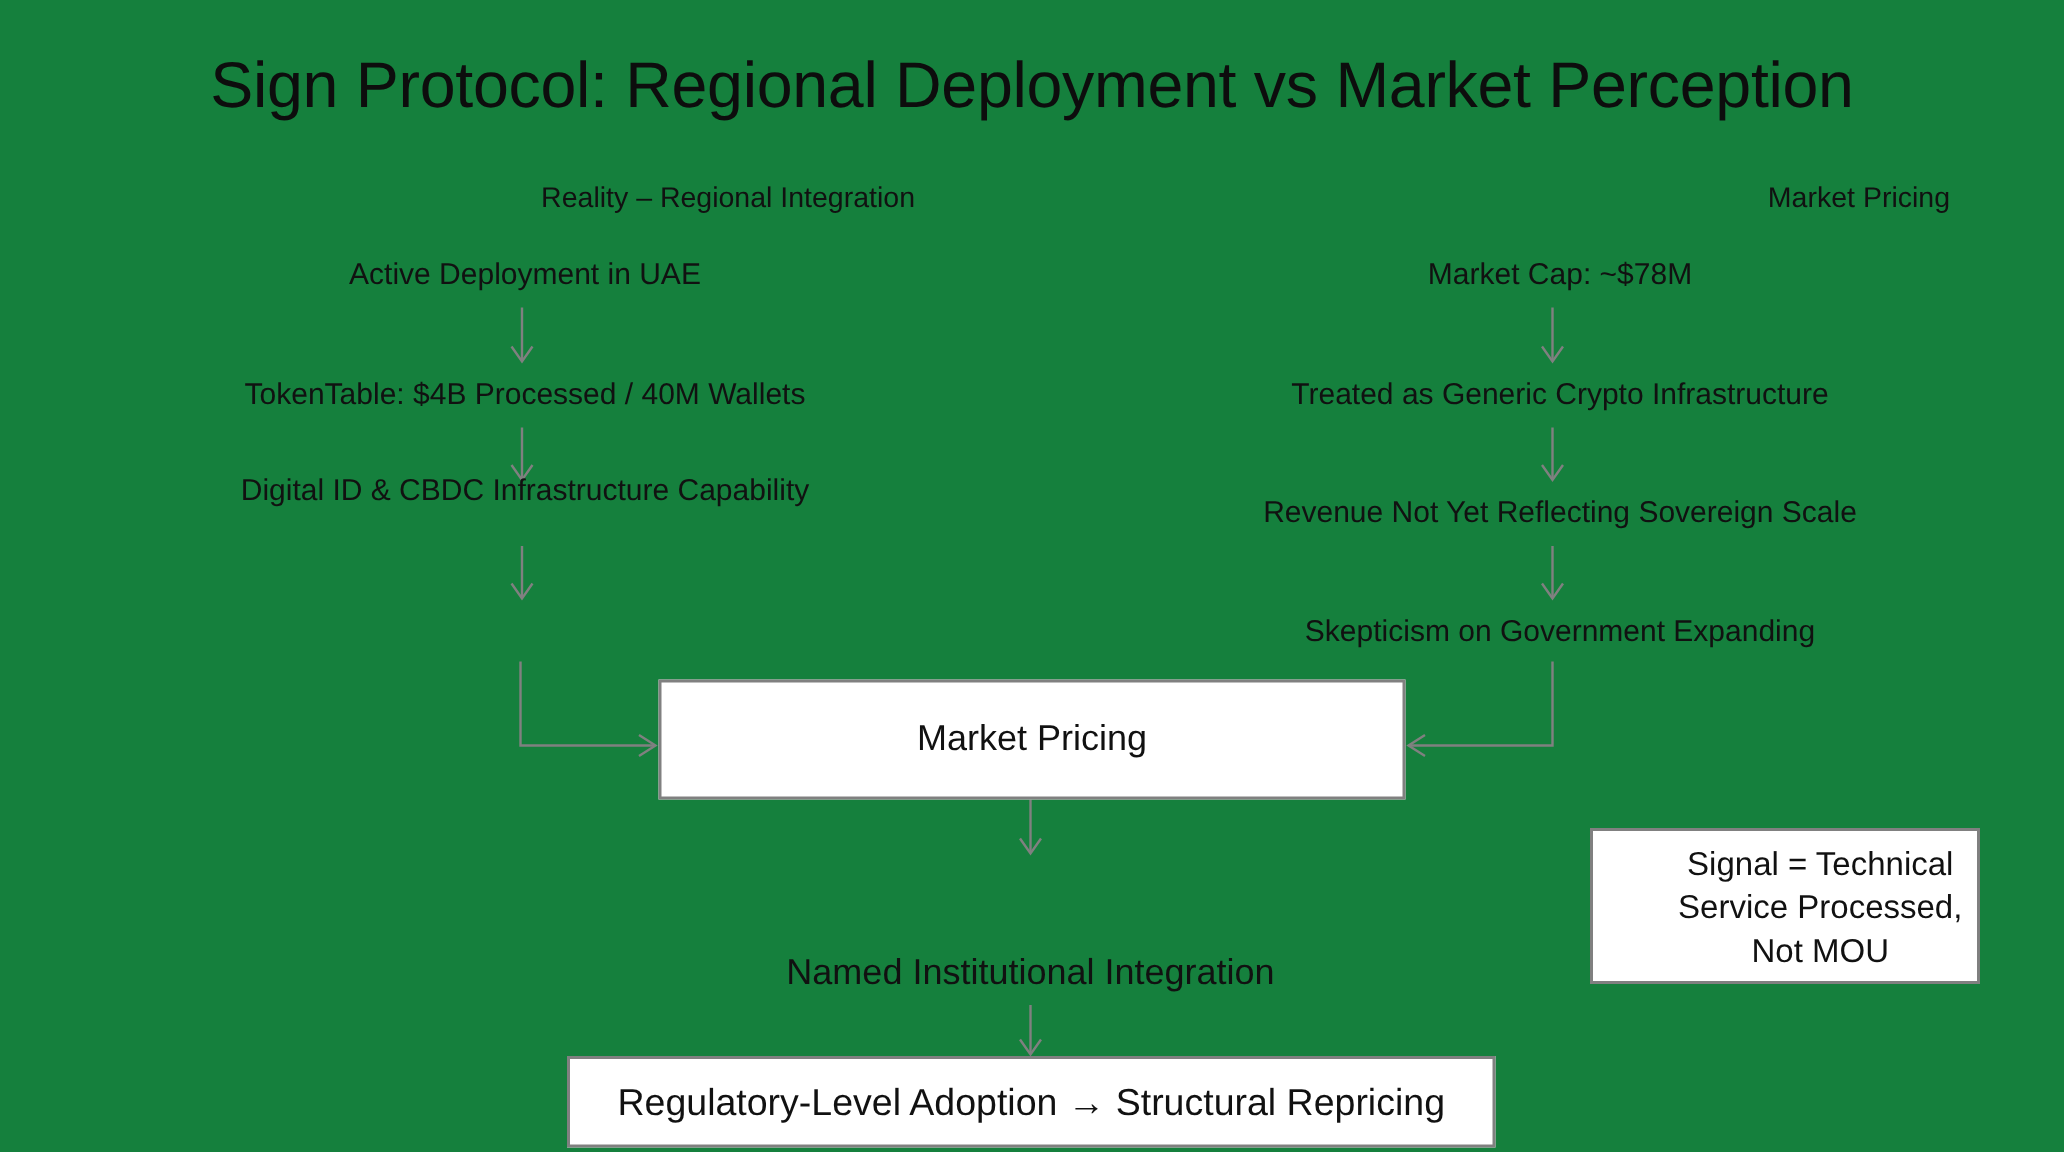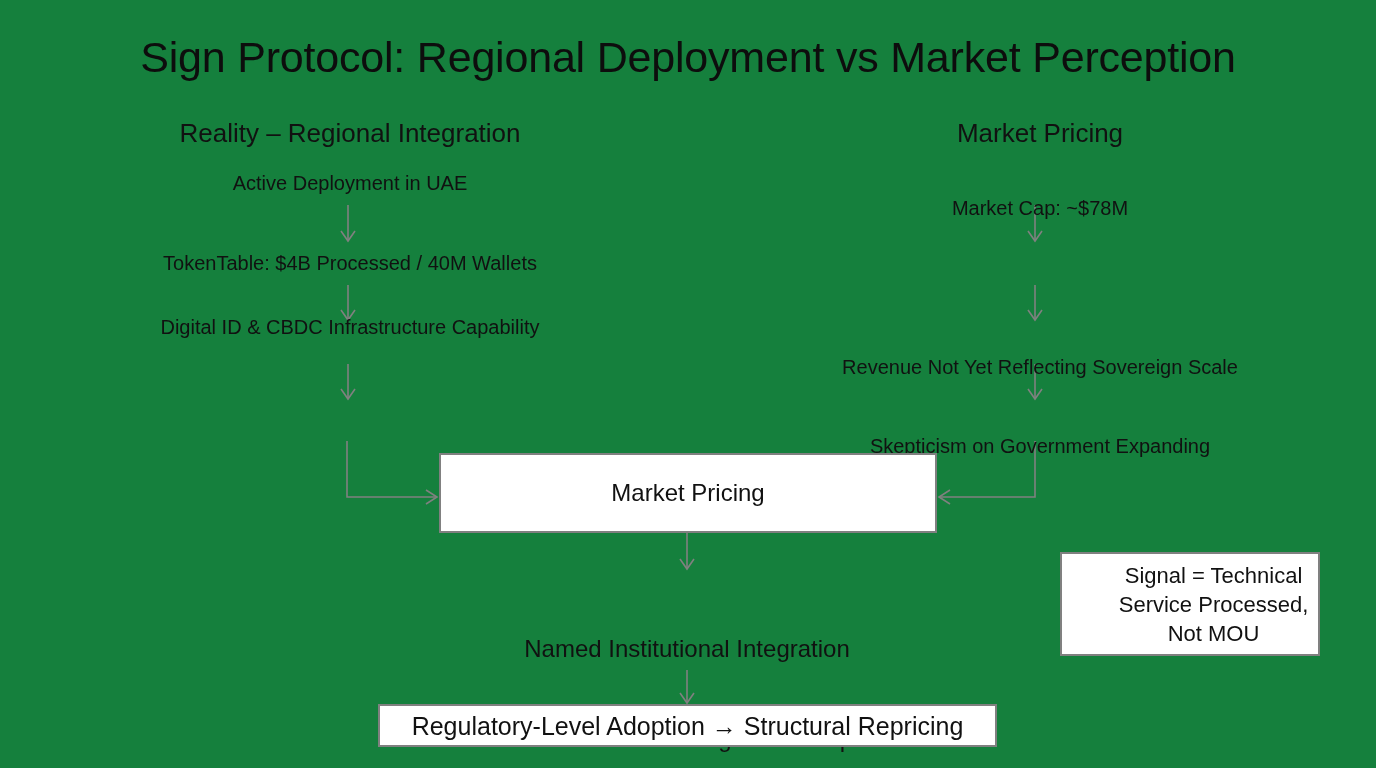--- a/index.html
+++ b/index.html
@@ -51,36 +51,36 @@
     top: 30px;
     width: 1376px;
     text-align: center;
     font-size: 43px;
     line-height: 54px;
     font-stretch: condensed;
     letter-spacing: -0.2px;
     color: #0d0d0d;
   }
   .col-head {
-    font-size: 26px;
+    font-size: 19px;
     line-height: 34px;
-    text-align: center;
+    text-align: right;
     color: #111111;
   }
   .node {
     font-size: 20px;
     line-height: 29px;
     text-align: center;
     color: #111111;
   }
   #col-left-head  { left: 90px;  top: 116px; width: 520px; }
   #col-right-head { left: 780px; top: 116px; width: 520px; }
 
   .left-node  { left: 90px;  width: 520px; }
-  .right-node { left: 780px; width: 520px; margin-top: 25px; }
+  .right-node { left: 780px; width: 520px; }
 
   #l0 { top: 169px; }
   #l1 { top: 249px; }
   #l2 { top: 313px; }
   #l3 { top: 407px; }
   #r0 { top: 169px; }
   #r1 { top: 249px; }
   #r2 { top: 328px; }
   #r3 { top: 407px; }
 
@@ -101,21 +101,21 @@
     top: 453px;
     width: 498px;
     height: 80px;
     font-size: 24px;
     line-height: 30px;
   }
   #outcome-box {
     left: 378px;
     top: 704px;
     width: 619px;
-    height: 43px;
+    height: 61px;
     font-size: 25px;
     line-height: 30px;
   }
   #signal-box {
     left: 1060px;
     top: 552px;
     width: 260px;
     height: 104px;
     font-size: 22px;
     line-height: 29px;
@@ -189,20 +189,21 @@
   <div class="abs" id="title">Sign Protocol: Regional Deployment vs Market Perception</div>
 
   <div class="abs col-head" id="col-left-head">Reality – Regional Integration</div>
   <div class="abs col-head" id="col-right-head">Market Pricing</div>
 
   <div class="abs node left-node" id="l0">Active Deployment in UAE</div>
   <div class="abs node left-node" id="l1">TokenTable: $4B Processed / 40M Wallets</div>
   <div class="abs node left-node" id="l2">Digital ID &amp; CBDC Infrastructure Capability</div>
 
   <div class="abs node right-node" id="r0">Market Cap: ~$78M</div>
+  <div class="abs node right-node" id="r1">Treated as Generic Crypto Infrastructure</div>
   <div class="abs node right-node" id="r2">Revenue Not Yet Reflecting Sovereign Scale</div>
   <div class="abs node right-node" id="r3">Skepticism on Government Expanding</div>
 
   <div class="box" id="center-box">
     <div>
       <span class="line">Market Pricing</span>
     </div>
   </div>
 
   <div class="abs" id="mid-stack">

